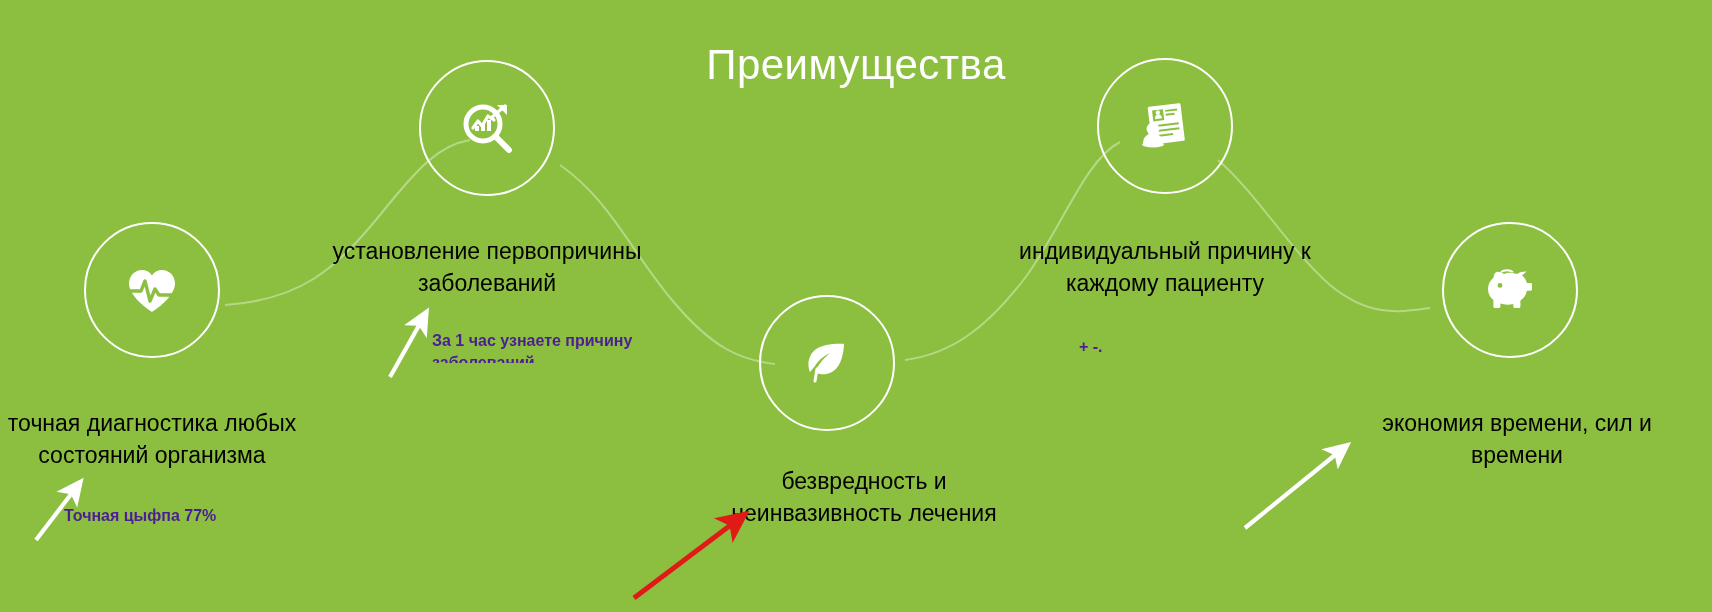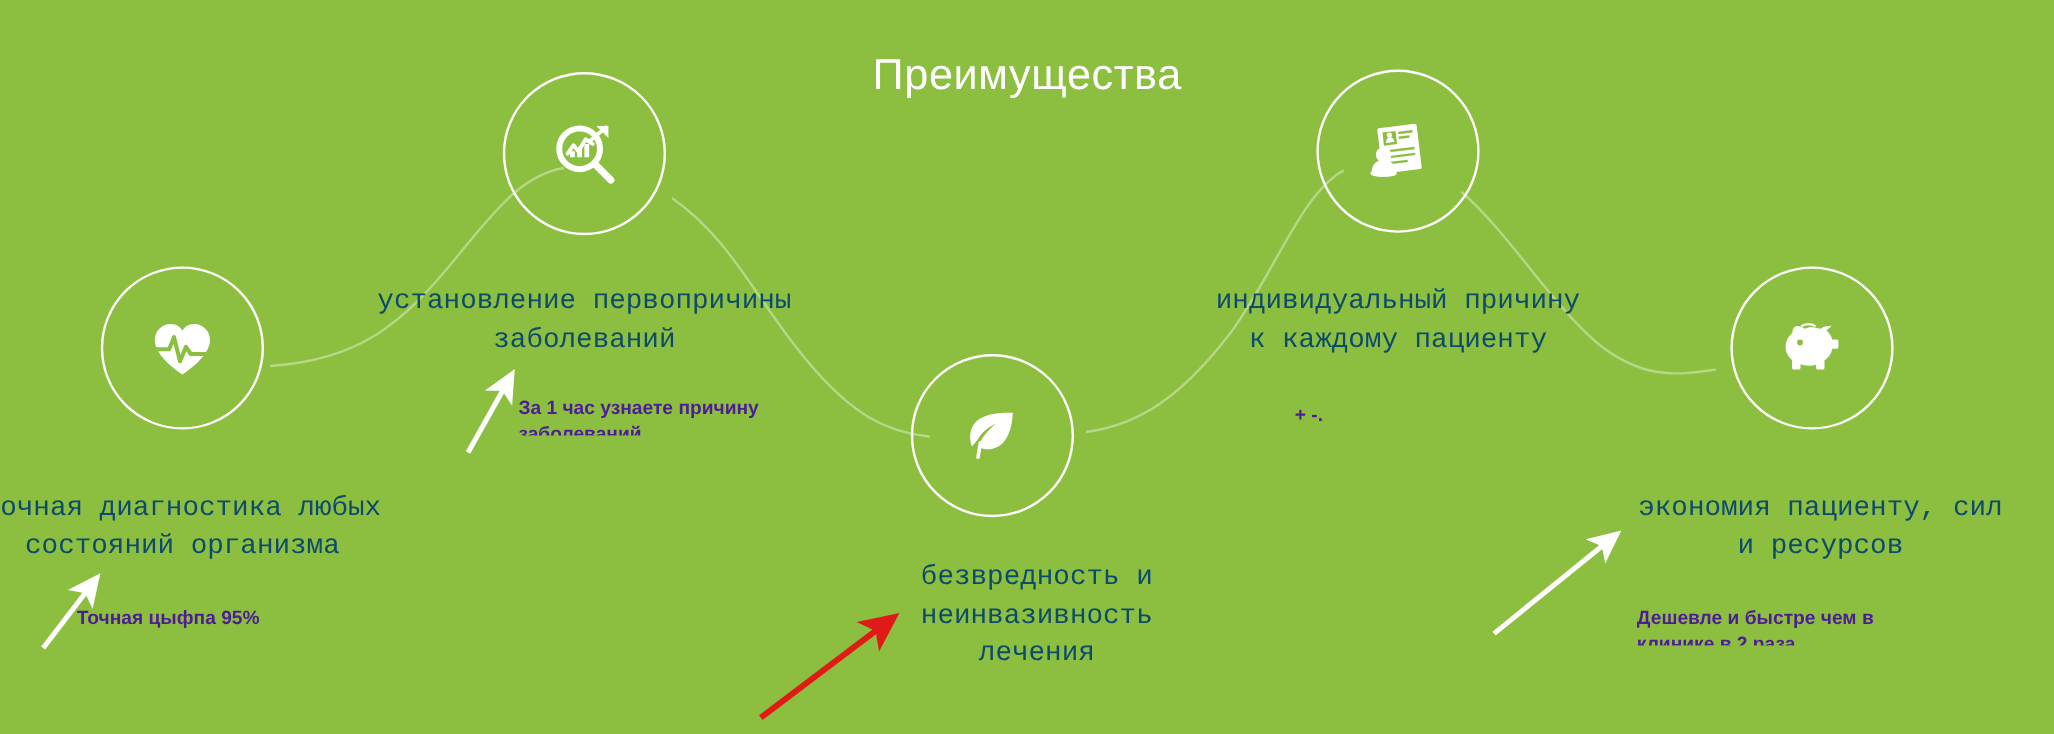--- a/index.html
+++ b/index.html
@@ -32,46 +32,45 @@
     height: 612px;
     pointer-events: none;
   }
   .section-title {
     position: absolute;
     left: 0;
     top: 42px;
     width: 1712px;
     text-align: center;
     color: #ffffff;
-    font-size: 36px;
+    font-size: 42px;
     font-weight: 300;
     letter-spacing: 0.5px;
     line-height: 1.1;
   }
   .node-circle {
     position: absolute;
     border: 2px solid #ffffff;
     border-radius: 50%;
     box-sizing: border-box;
     display: flex;
     align-items: center;
     justify-content: center;
   }
   .node-circle svg {
     display: block;
     fill: #ffffff;
   }
   .node-label {
     position: absolute;
-    color: #0c4a6e;
+    color: #000000;
     font-size: 23px;
     font-weight: 300;
     line-height: 1.38;
     text-align: center;
-    font-family: Liberation Mono, monospace;
   }
   .anno-text {
     position: absolute;
     color: #4c1d95;
     font-size: 16px;
     font-weight: 700;
     line-height: 1.35;
   }
   .bottom-rainbow {
     position: absolute;
@@ -162,21 +161,21 @@
 
   <div class="node-circle" style="left:1442px; top:222px; width:136px; height:136px;">
     <span>
       <svg width="50" height="44" viewBox="0 0 50 44" aria-hidden="true">
         <path d="M19 6 C13 2 9 3 8.6 9.5 C5 12.5 3 16.5 3 21 C3 25.4 5 29.3 8.4 32 L8.4 38.5 C8.4 39.3 9 40 9.8 40 L14 40 C14.8 40 15.4 39.3 15.4 38.5 L15.4 35.6 C17.5 36.3 19.8 36.7 22.2 36.7 C24.3 36.7 26.4 36.4 28.3 35.9 L28.3 38.5 C28.3 39.3 29 40 29.8 40 L34 40 C34.8 40 35.4 39.3 35.4 38.5 L35.4 32.4 C39 30 41.3 26.6 41.8 22.7 L45.5 22.7 C46.4 22.7 47 22 47 21.2 L47 16.5 C47 15.7 46.4 15 45.5 15 L41.8 15 C41.2 12 39.5 9.4 37 7.4 L41.5 3.5 C38 3.5 35 4 32 6 C29 5 26 4.6 22.6 4.7 Z"></path>
         <circle cx="15" cy="17.4" r="2.4" fill="#8cbf3f"></circle>
         <path d="M16 4 C19 1.5 25 1.5 28 4" fill="none" stroke="#ffffff" stroke-width="2"></path>
       </svg>
     </span>
   </div>
-  <div class="node-label" style="left:1352px; top:408px; width:330px;">экономия пациенту, сил и ресурсов</div>
+  <div class="node-label" style="left:1352px; top:408px; width:330px;">экономия времени, сил и времени</div>
 
   <svg id="annotation-svg" viewBox="0 0 1712 612" preserveAspectRatio="none">
     <defs>
       <marker id="wh-head" markerWidth="7" markerHeight="7" refX="3.2" refY="3.5" orient="auto" markerUnits="strokeWidth">
         <path d="M0,0.4 L6.6,3.5 L0,6.6 L1.6,3.5 Z" fill="#ffffff"></path>
       </marker>
       <marker id="rd-head" markerWidth="7" markerHeight="7" refX="3.2" refY="3.5" orient="auto" markerUnits="strokeWidth">
         <path d="M0,0.4 L6.6,3.5 L0,6.6 L1.6,3.5 Z" fill="#e01b17"></path>
       </marker>
     </defs>
@@ -187,24 +186,23 @@
       <path d="M390 377 L422 320" stroke="#ffffff" stroke-width="4.2" marker-end="url(#wh-head)" fill="none"></path>
     </g>
     <g>
       <path d="M634 598 L736 521" stroke="#e01b17" stroke-width="5" marker-end="url(#rd-head)" fill="none"></path>
     </g>
     <g>
       <path d="M1245 528 L1340 451" stroke="#ffffff" stroke-width="4.2" marker-end="url(#wh-head)" fill="none"></path>
     </g>
   </svg>
 
-  <div class="anno-text" style="left:64px; top:505px; width:230px;">Точная цыфпа 95%</div>
+  <div class="anno-text" style="left:64px; top:505px; width:230px;">Точная цыфпа 77%</div>
 
   <div class="anno-text" style="left:432px; top:330px; width:232px; max-height:33px; overflow:hidden;">За 1 час узнаете причину заболеваний</div>
 
 
   <div class="anno-text" style="left:1079px; top:336px; width:80px;">+ -.</div>
 
-  <div class="anno-text" style="left:1364px; top:505px; width:212px; max-height:33px; overflow:hidden;">Дешевле и быстре чем в клинике в 2 раза</div>
 
   <div class="bottom-rainbow"></div>
 
 </div>
 
 </body></html>

